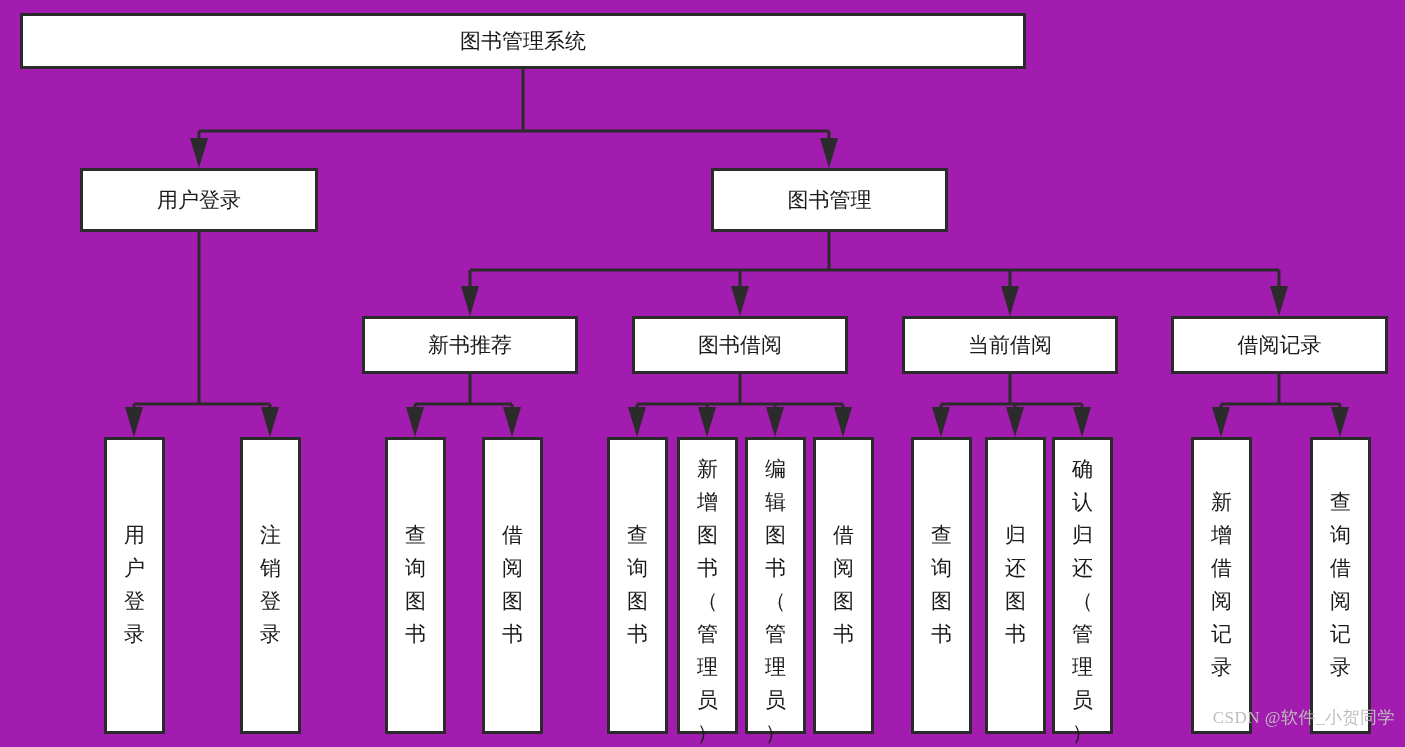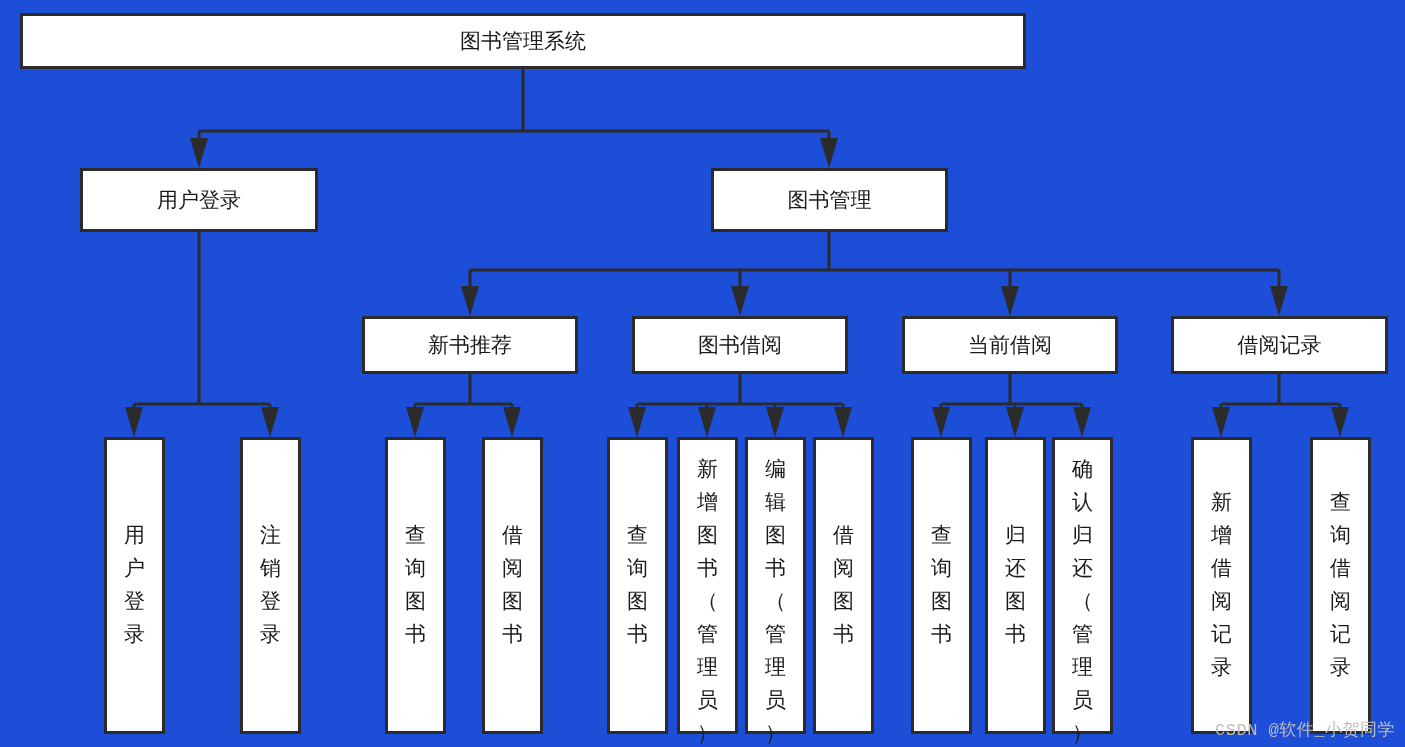--- a/index.html
+++ b/index.html
@@ -11,21 +11,21 @@
   body {
     width: 1405px;
     height: 747px;
     overflow: hidden;
     font-family: "DejaVu Sans", "Liberation Sans", sans-serif;
   }
   #diagram-root {
     position: relative;
     width: 1405px;
     height: 747px;
-    background: #1d4ed8;
+    background: #a21caf;
   }
   svg#diagram-svg {
     position: absolute;
     left: 0;
     top: 0;
     width: 1405px;
     height: 747px;
     display: block;
   }
   .node-rect {
@@ -55,22 +55,22 @@
     font-family: "DejaVu Sans", "Liberation Sans", sans-serif;
     font-size: 21px;
     fill: #1a1a1a;
     text-anchor: middle;
     dominant-baseline: middle;
     white-space: pre;
   }
   .watermark {
     position: absolute;
     right: 10px;
-    bottom: 6px;
-    font-family: Liberation Mono, monospace;
+    bottom: 18px;
+    font-family: Liberation Serif, serif;
     font-size: 17px;
     color: #bdbdbd;
     letter-spacing: 0.5px;
     pointer-events: none;
     white-space: nowrap;
   }
 </style>
 </head>
 <body>
 

